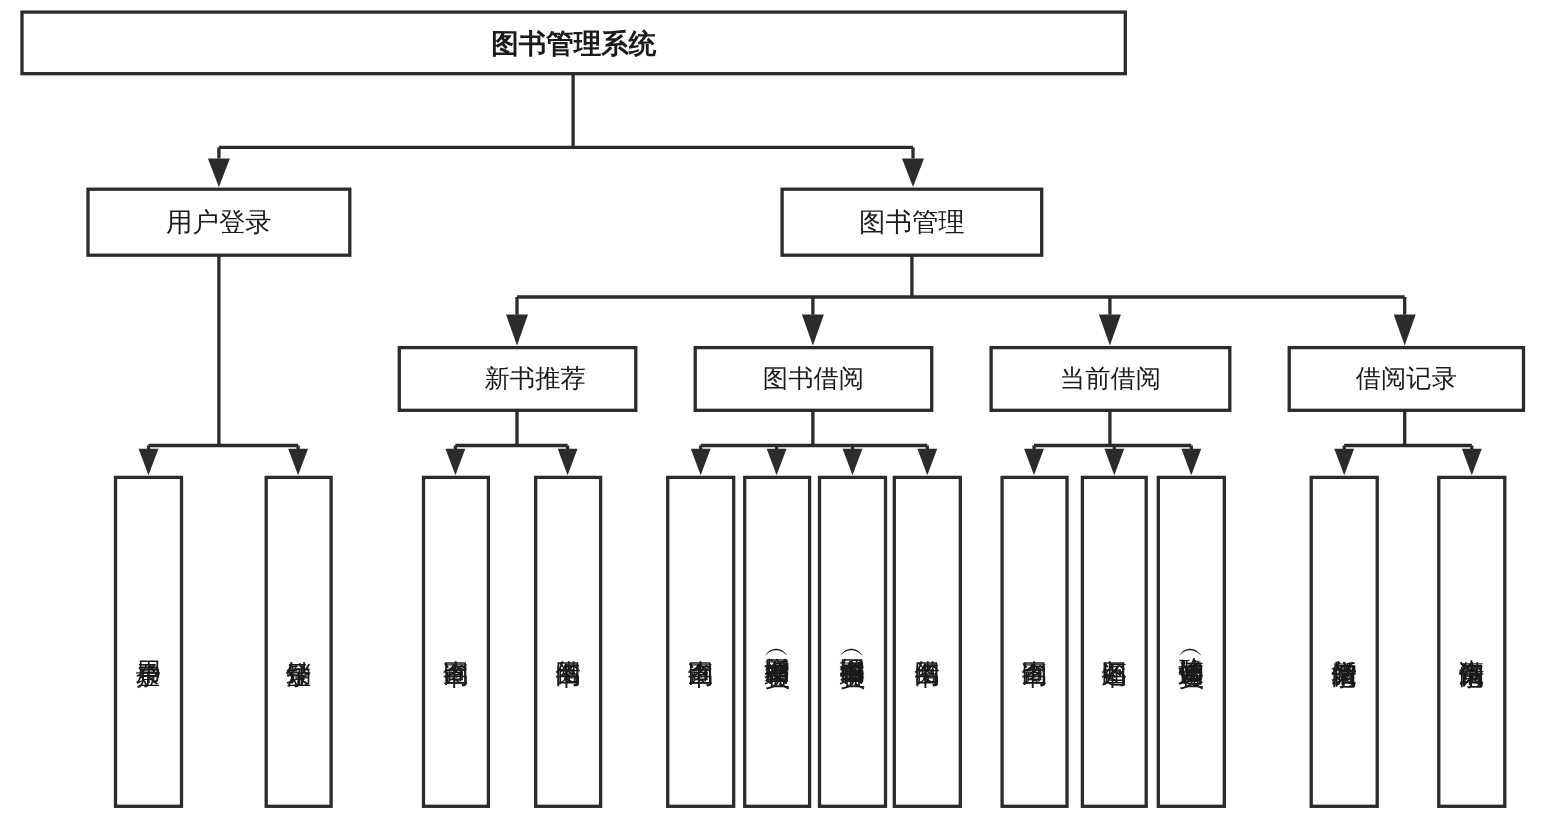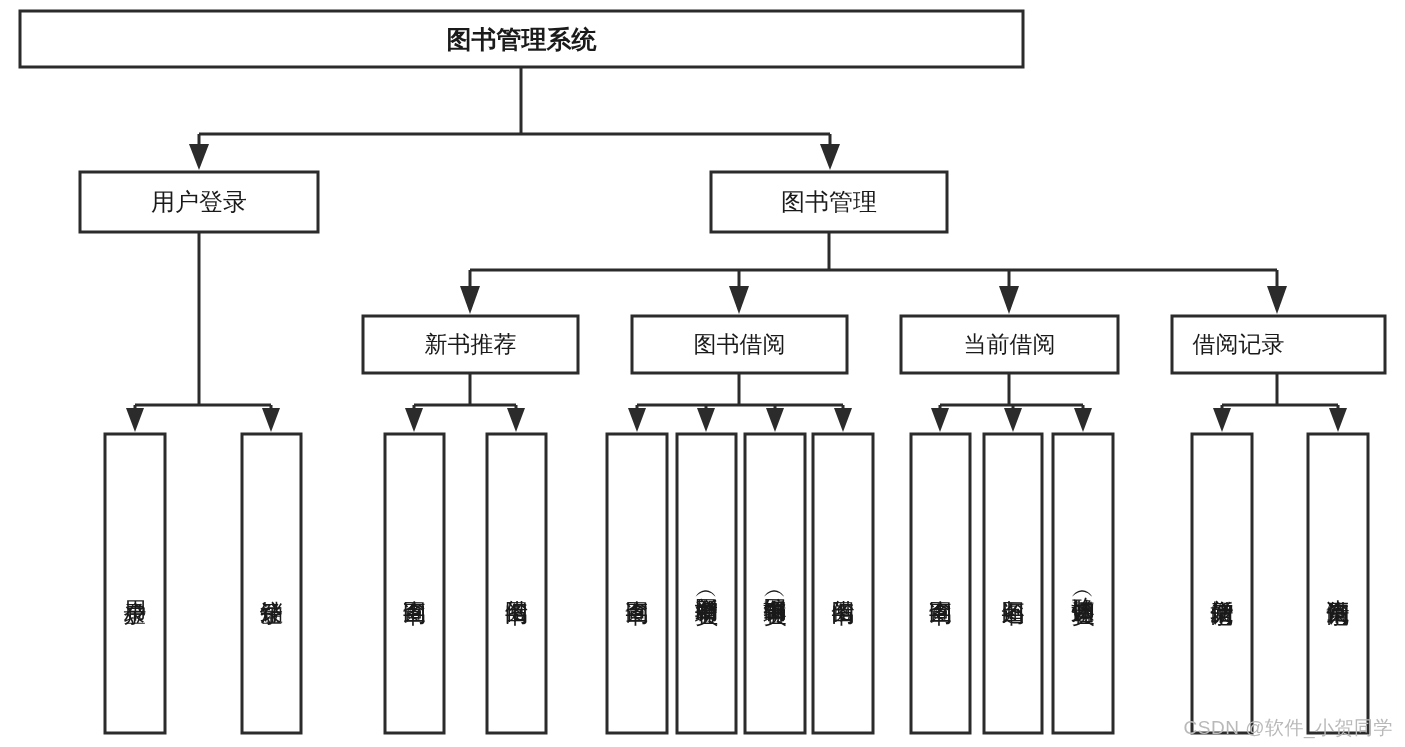--- a/index.html
+++ b/index.html
@@ -180,34 +180,33 @@
     <rect class="node-box" x="1192" y="434" width="60" height="299"></rect>
     <rect class="node-box" x="1308" y="434" width="60" height="299"></rect>
 
   </svg>
 
   <div class="hlabel" style="left:20px; top:11px; width:1003px; height:56px; font-size:25px;font-weight:bold;">图书管理系统</div>
 
   <div class="hlabel" style="left:80px; top:172px; width:238px; height:60px; font-size:24px;">用户登录</div>
   <div class="hlabel" style="left:711px; top:172px; width:236px; height:60px; font-size:24px;border-radius:20px;">图书管理</div>
 
-  <div class="hlabel" style="left:363px; top:316px; width:215px; height:57px; font-size:23px;">新书推荐</div>
+  <div class="hlabel" style="left:363px; top:316px; width:215px; height:57px; font-size:23px;padding-left:16px;">新书推荐</div>
   <div class="hlabel" style="left:901px; top:316px; width:217px; height:57px; font-size:23px;">当前借阅</div>
   <div class="hlabel" style="left:632px; top:316px; width:215px; height:57px; font-size:23px;">图书借阅</div>
-  <div class="hlabel" style="left:1132px; top:316px; width:213px; height:56px; font-size:23px;">借阅记录</div>
+  <div class="hlabel" style="left:1172px; top:316px; width:213px; height:56px; font-size:23px;">借阅记录</div>
 
   <div class="vlabel" style="left:105px; top:434px; width:60px; height:299px; display:flex; align-items:center; justify-content:center;">用户登录</div>
   <div class="vlabel" style="left:242px; top:434px; width:59px; height:299px; display:flex; align-items:center; justify-content:center;">注销登录</div>
   <div class="vlabel" style="left:385px; top:434px; width:59px; height:299px; display:flex; align-items:center; justify-content:center;">查询图书</div>
   <div class="vlabel" style="left:487px; top:434px; width:59px; height:299px; display:flex; align-items:center; justify-content:center;">借阅图书</div>
   <div class="vlabel" style="left:607px; top:434px; width:60px; height:299px; display:flex; align-items:center; justify-content:center;">查询图书</div>
   <div class="vlabel" style="left:677px; top:434px; width:59px; height:299px; display:flex; align-items:center; justify-content:center;">新增图书（管理员）</div>
   <div class="vlabel" style="left:745px; top:434px; width:60px; height:299px; display:flex; align-items:center; justify-content:center;">编辑图书（管理员）</div>
   <div class="vlabel" style="left:813px; top:434px; width:60px; height:299px; display:flex; align-items:center; justify-content:center;">借阅图书</div>
   <div class="vlabel" style="left:911px; top:434px; width:59px; height:299px; display:flex; align-items:center; justify-content:center;">查询图书</div>
   <div class="vlabel" style="left:984px; top:434px; width:58px; height:299px; display:flex; align-items:center; justify-content:center;">归还图书</div>
   <div class="vlabel" style="left:1053px; top:434px; width:60px; height:299px; display:flex; align-items:center; justify-content:center;">确认归还（管理员）</div>
   <div class="vlabel" style="left:1192px; top:434px; width:60px; height:299px; display:flex; align-items:center; justify-content:center;">新增借阅记录</div>
   <div class="vlabel" style="left:1308px; top:434px; width:60px; height:299px; display:flex; align-items:center; justify-content:center;">查询借阅记录</div>
 
-  <div class="watermark">CSDN @软件_小贺同学</div>
 
 </div>
 
 </body></html>

